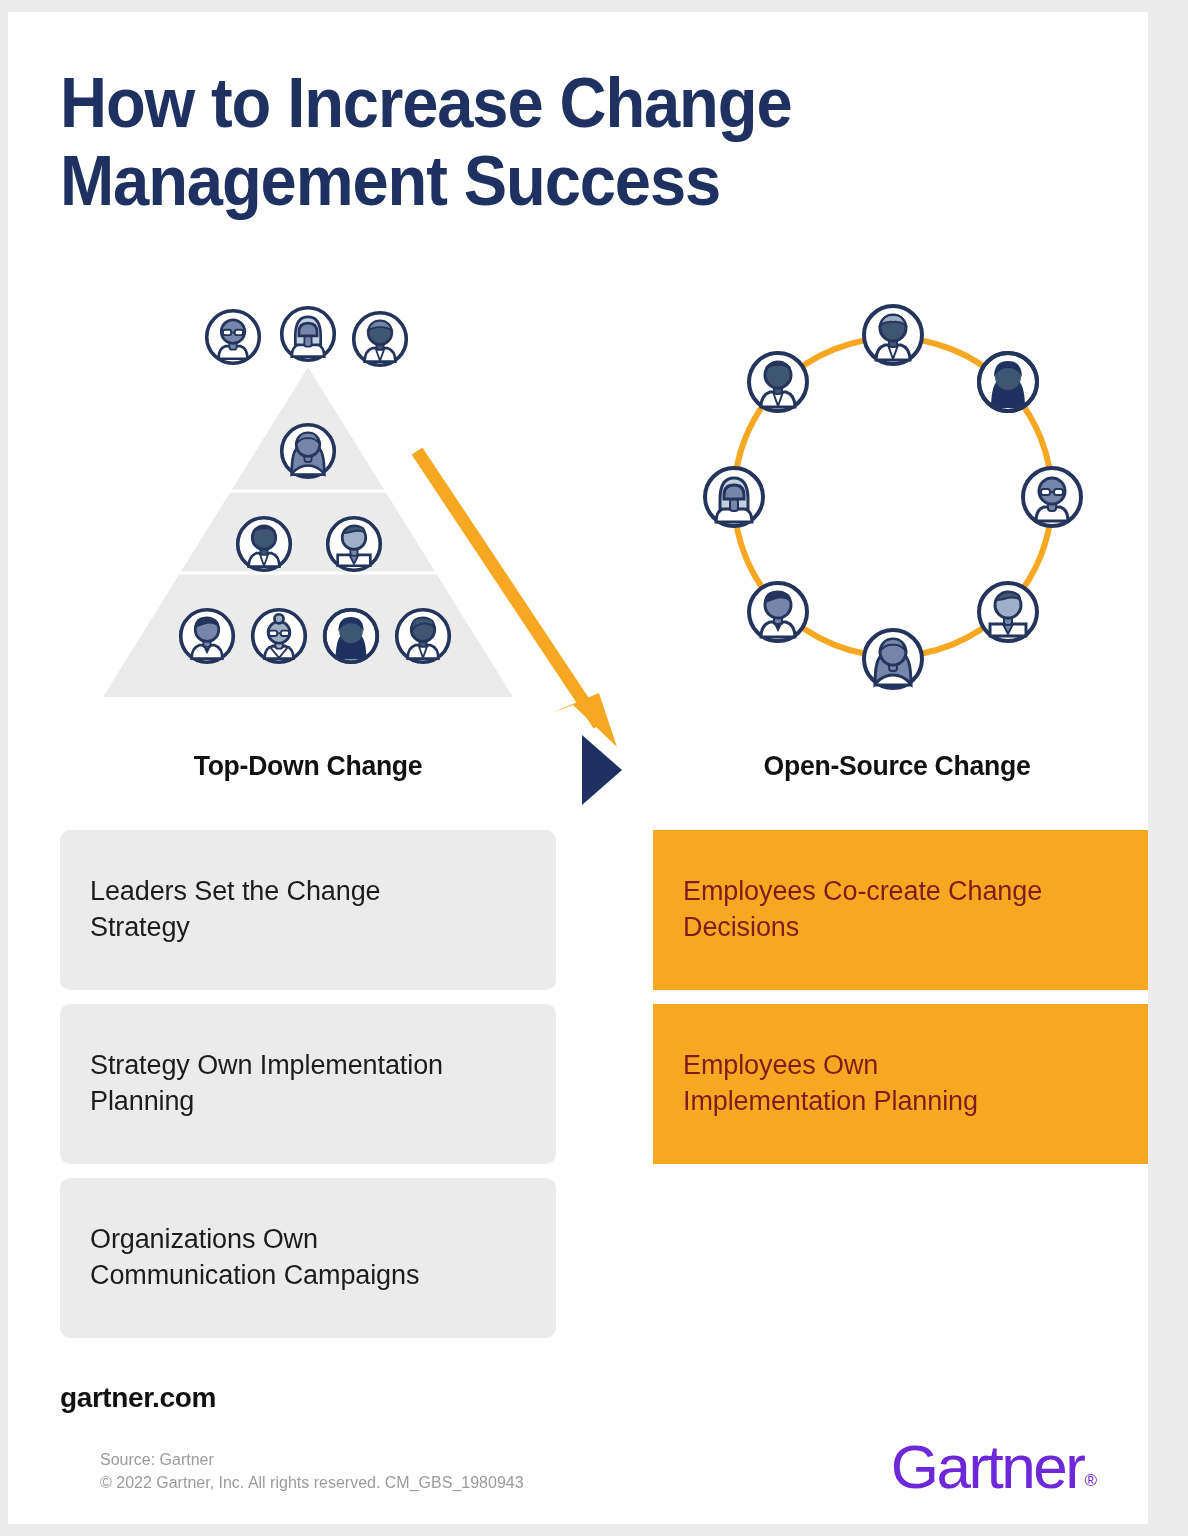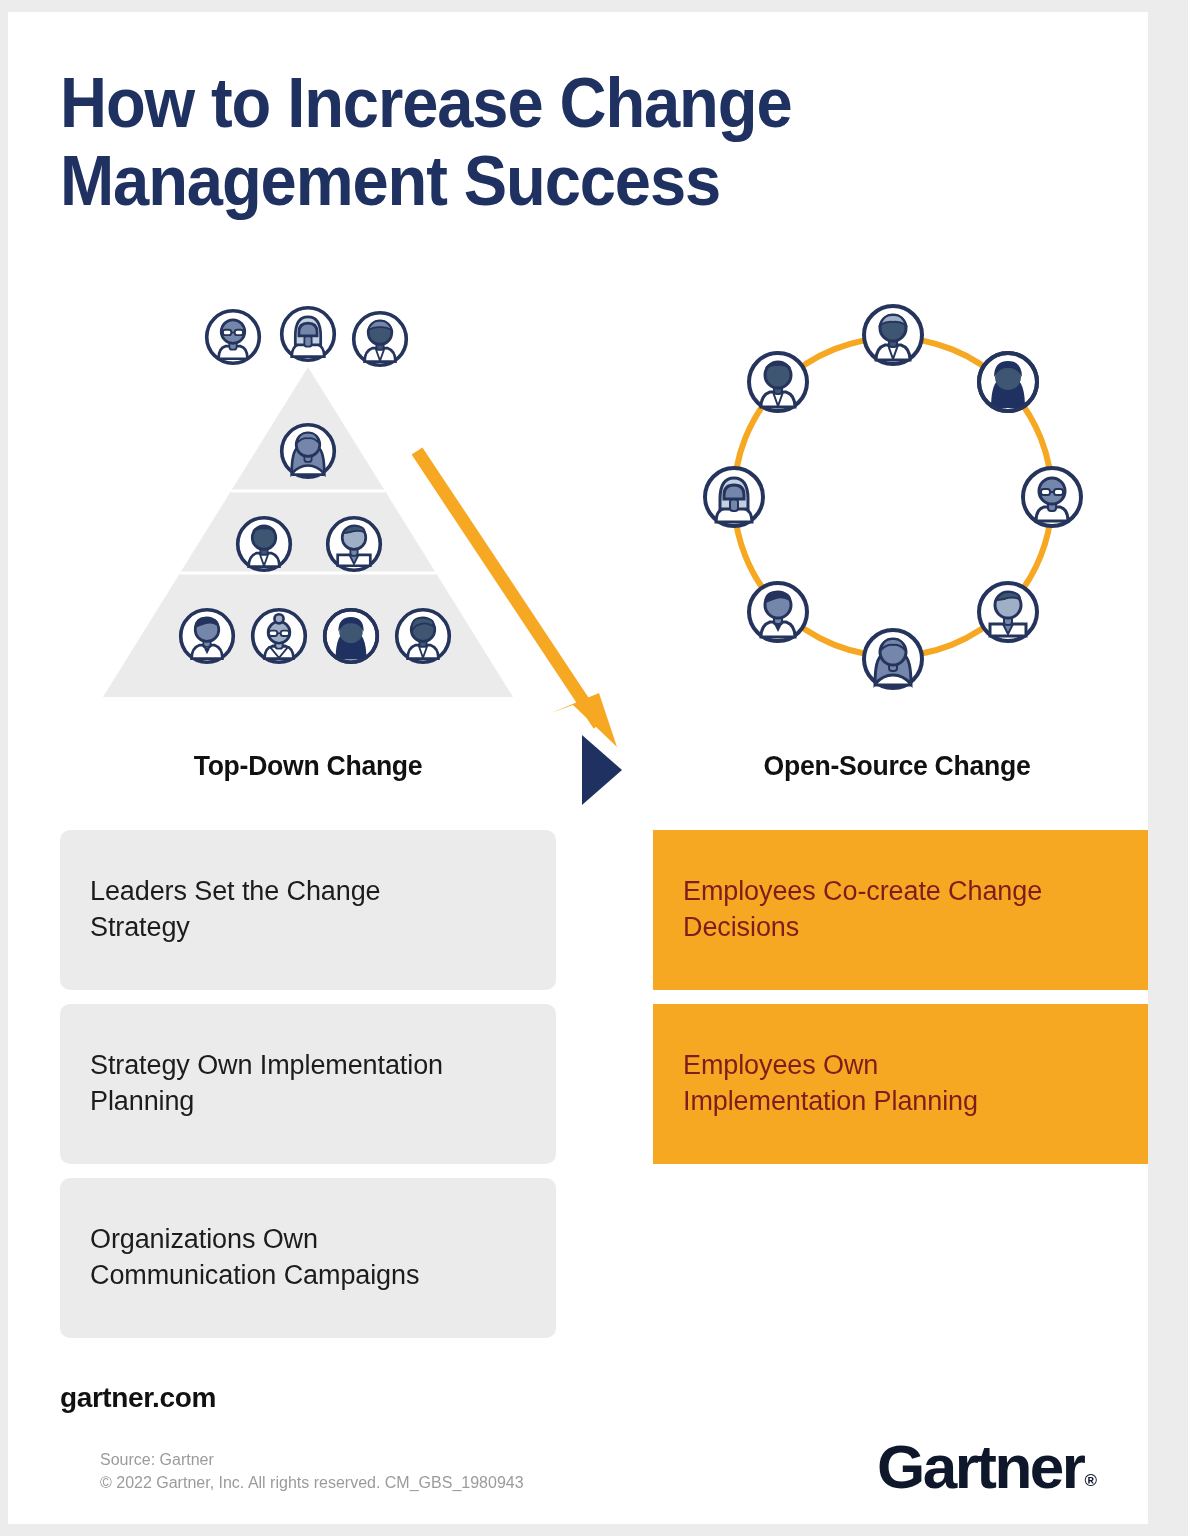--- a/index.html
+++ b/index.html
@@ -167,22 +167,22 @@
     color: #9b9b9b;
     white-space: pre-line;
     margin-left: 40px;
   }
   #logo {
     position: absolute;
     right: 52px;
     top: 1424px;
     font-family: "Liberation Sans Narrow", "Liberation Sans", sans-serif;
     font-size: 62px;
-    font-weight: bold;
-    color: #0f172a;
+    font-weight: normal;
+    color: #6d28d9;
     letter-spacing: -2.5px;
     line-height: 1;
   }
   #logo .reg {
     font-size: 17px;
     vertical-align: baseline;
     letter-spacing: 0;
     position: relative;
     top: -2px;
     left: 1px;

